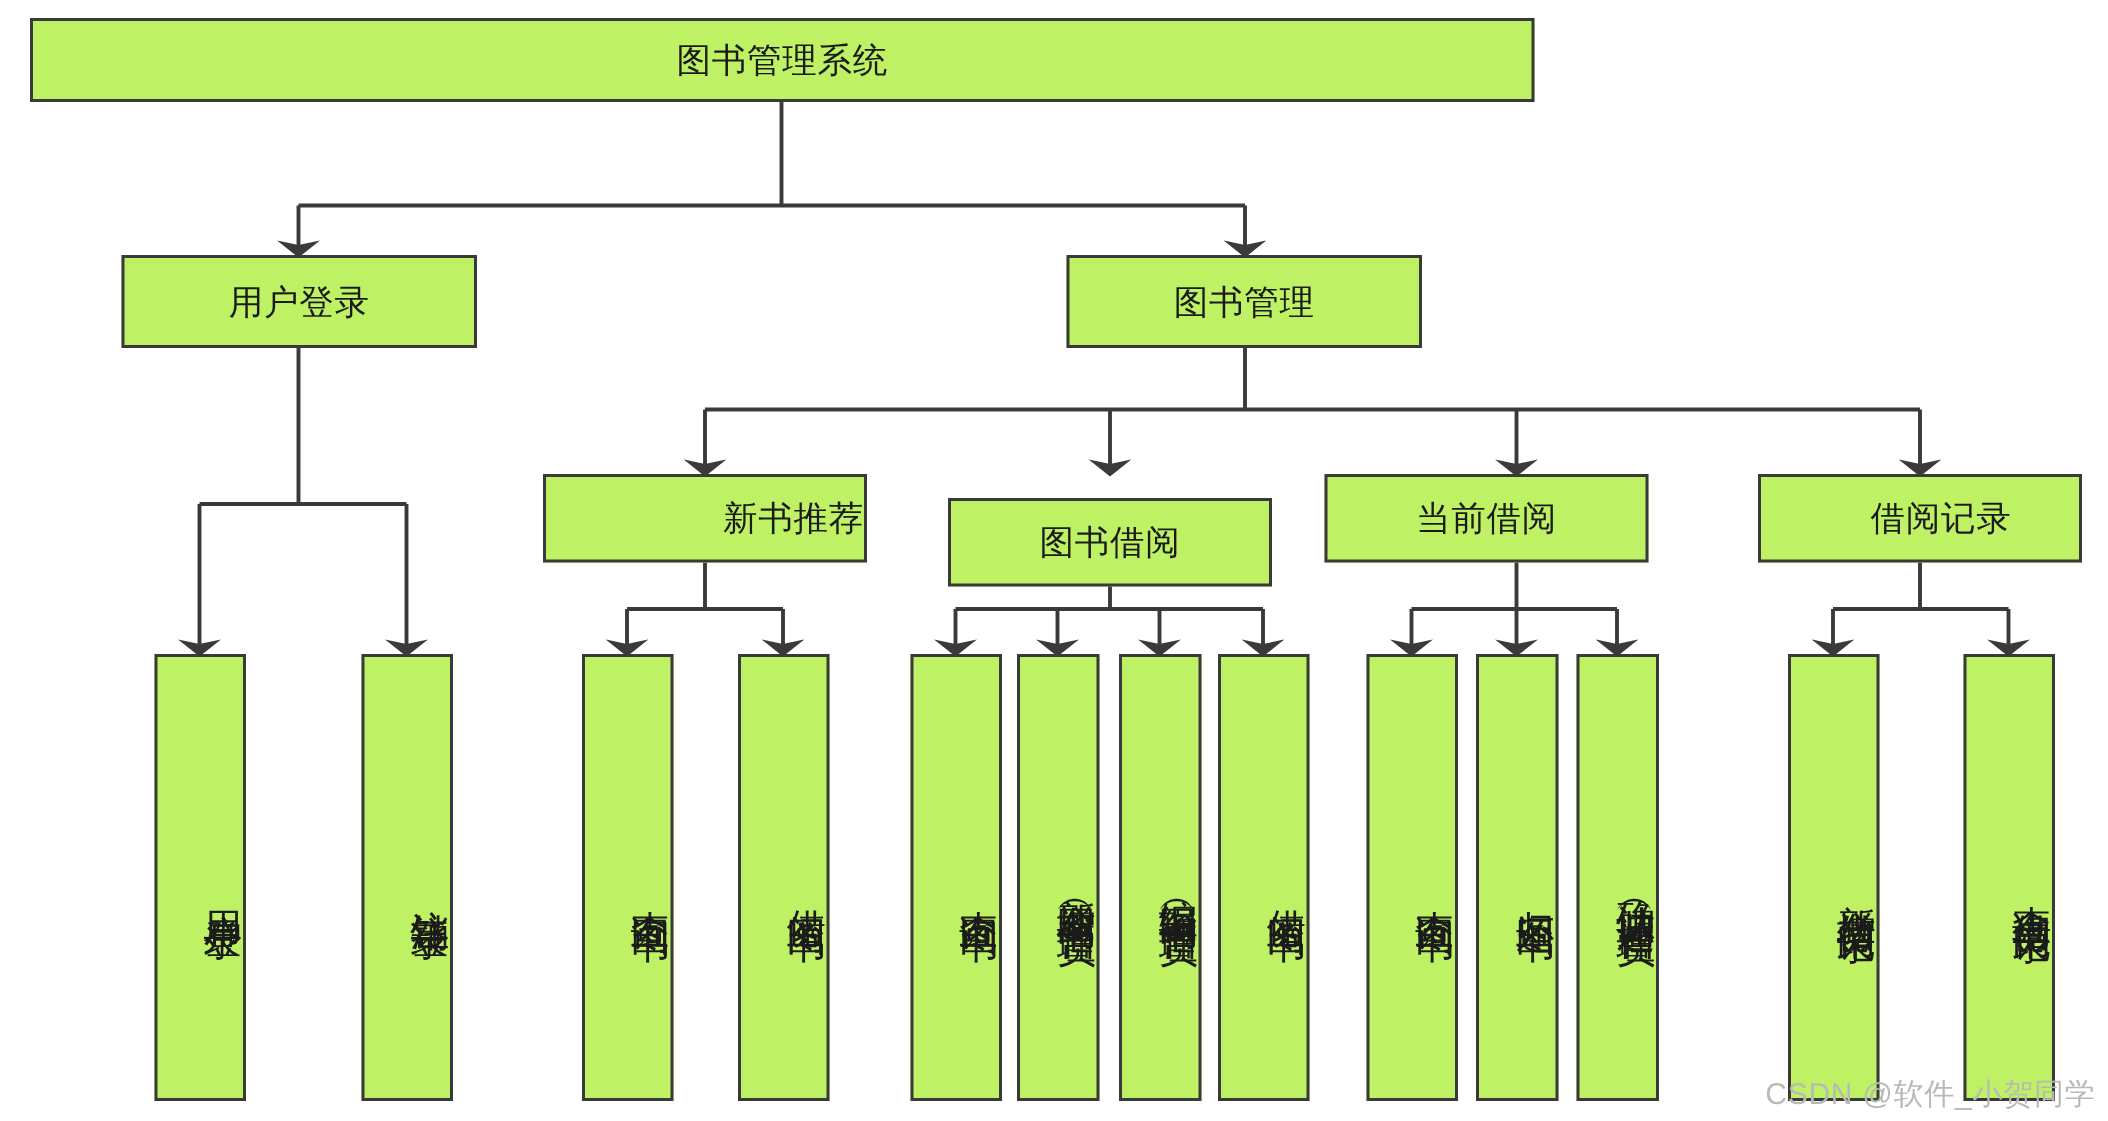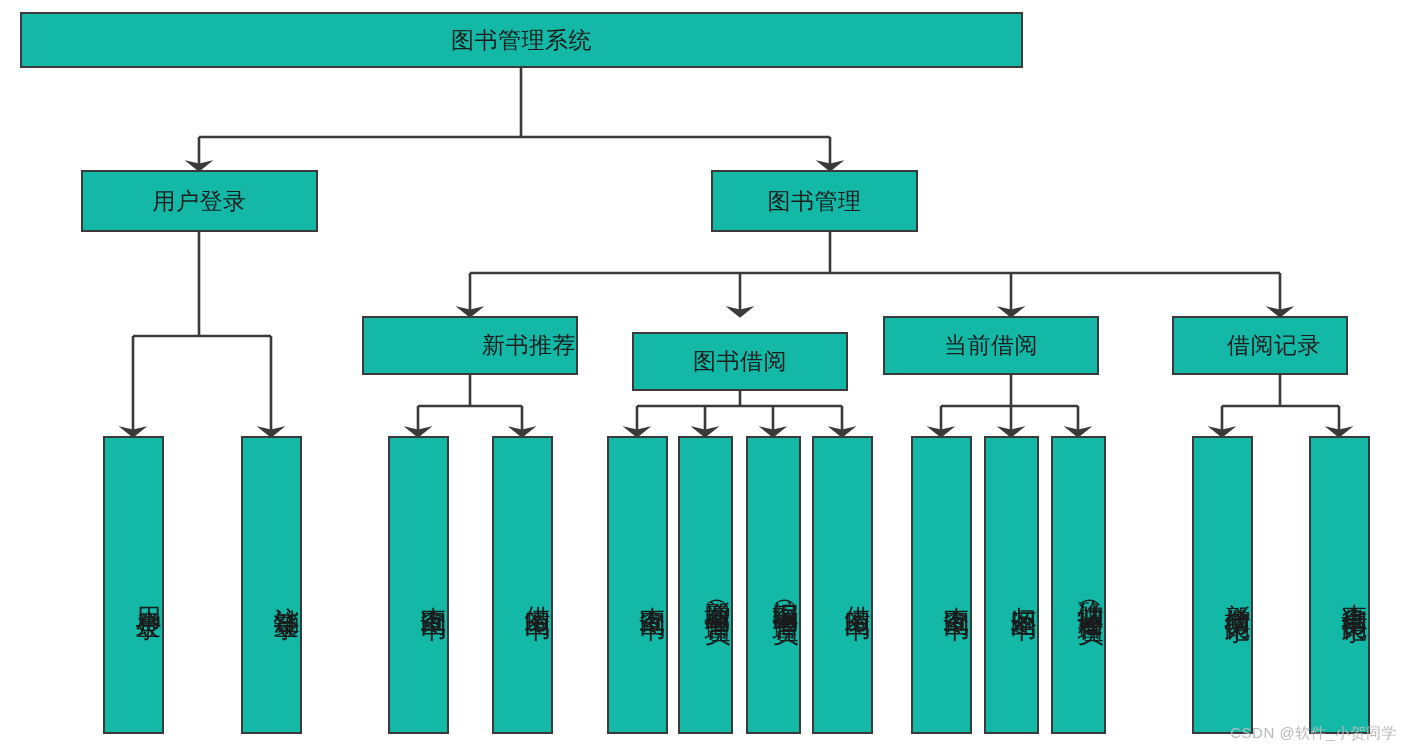--- a/index.html
+++ b/index.html
@@ -23,21 +23,21 @@
     position: absolute;
     left: 0;
     top: 0;
     width: 1405px;
     height: 747px;
     pointer-events: none;
   }
   .node {
     position: absolute;
     box-sizing: border-box;
-    background: #14b8a6;
+    background: #bef264;
     border: 2.5px solid #3a3a3a;
     display: flex;
     align-items: center;
     justify-content: center;
     color: #1b1b1b;
   }
   .node.h {
     font-size: 23px;
     letter-spacing: 0.5px;
   }
@@ -53,21 +53,21 @@
   }
   .node.v .vtext {
     writing-mode: vertical-rl;
     text-orientation: upright;
     display: block;
   }
   .watermark {
     position: absolute;
     right: 8px;
     bottom: 4px;
-    font-size: 15px;
+    font-size: 20px;
     color: #b9b9b9;
     letter-spacing: 0.5px;
     white-space: nowrap;
   }
 </style>
 </head>
 <body>
 
 <div id="canvas">
 
@@ -124,34 +124,34 @@
     </g>
   </svg>
 
   <div class="node h" style="left:20px; top:12px; width:1003px; height:56px;">
     <span>图书管理系统</span>
   </div>
 
   <div class="node h" style="left:81px; top:170px; width:237px; height:62px;">
     <span>用户登录</span>
   </div>
-  <div class="node h" style="left:711px; top:170px; width:207px; height:62px;">
+  <div class="node h" style="left:711px; top:170px; width:237px; height:62px;">
     <span>图书管理</span>
   </div>
 
   <div class="node h" style="left:362px; top:316px; width:216px; height:59px;justify-content:flex-end;">
     <span>新书推荐</span>
   </div>
   <div class="node h" style="left:632px; top:332px; width:216px; height:59px;">
     <span>图书借阅</span>
   </div>
   <div class="node h" style="left:883px; top:316px; width:216px; height:59px;">
     <span>当前借阅</span>
   </div>
-  <div class="node h" style="left:1172px; top:316px; width:176px; height:59px;padding-left:28px;">
+  <div class="node h" style="left:1172px; top:316px; width:216px; height:59px;padding-left:28px;">
     <span>借阅记录</span>
   </div>
 
   <div class="node v" style="left:103px; top:436px; width:61px; height:298px;">
     <span class="vtext">用户登录</span>
   </div>
   <div class="node v" style="left:241px; top:436px; width:61px; height:298px;">
     <span class="vtext">注销登录</span>
   </div>
 

